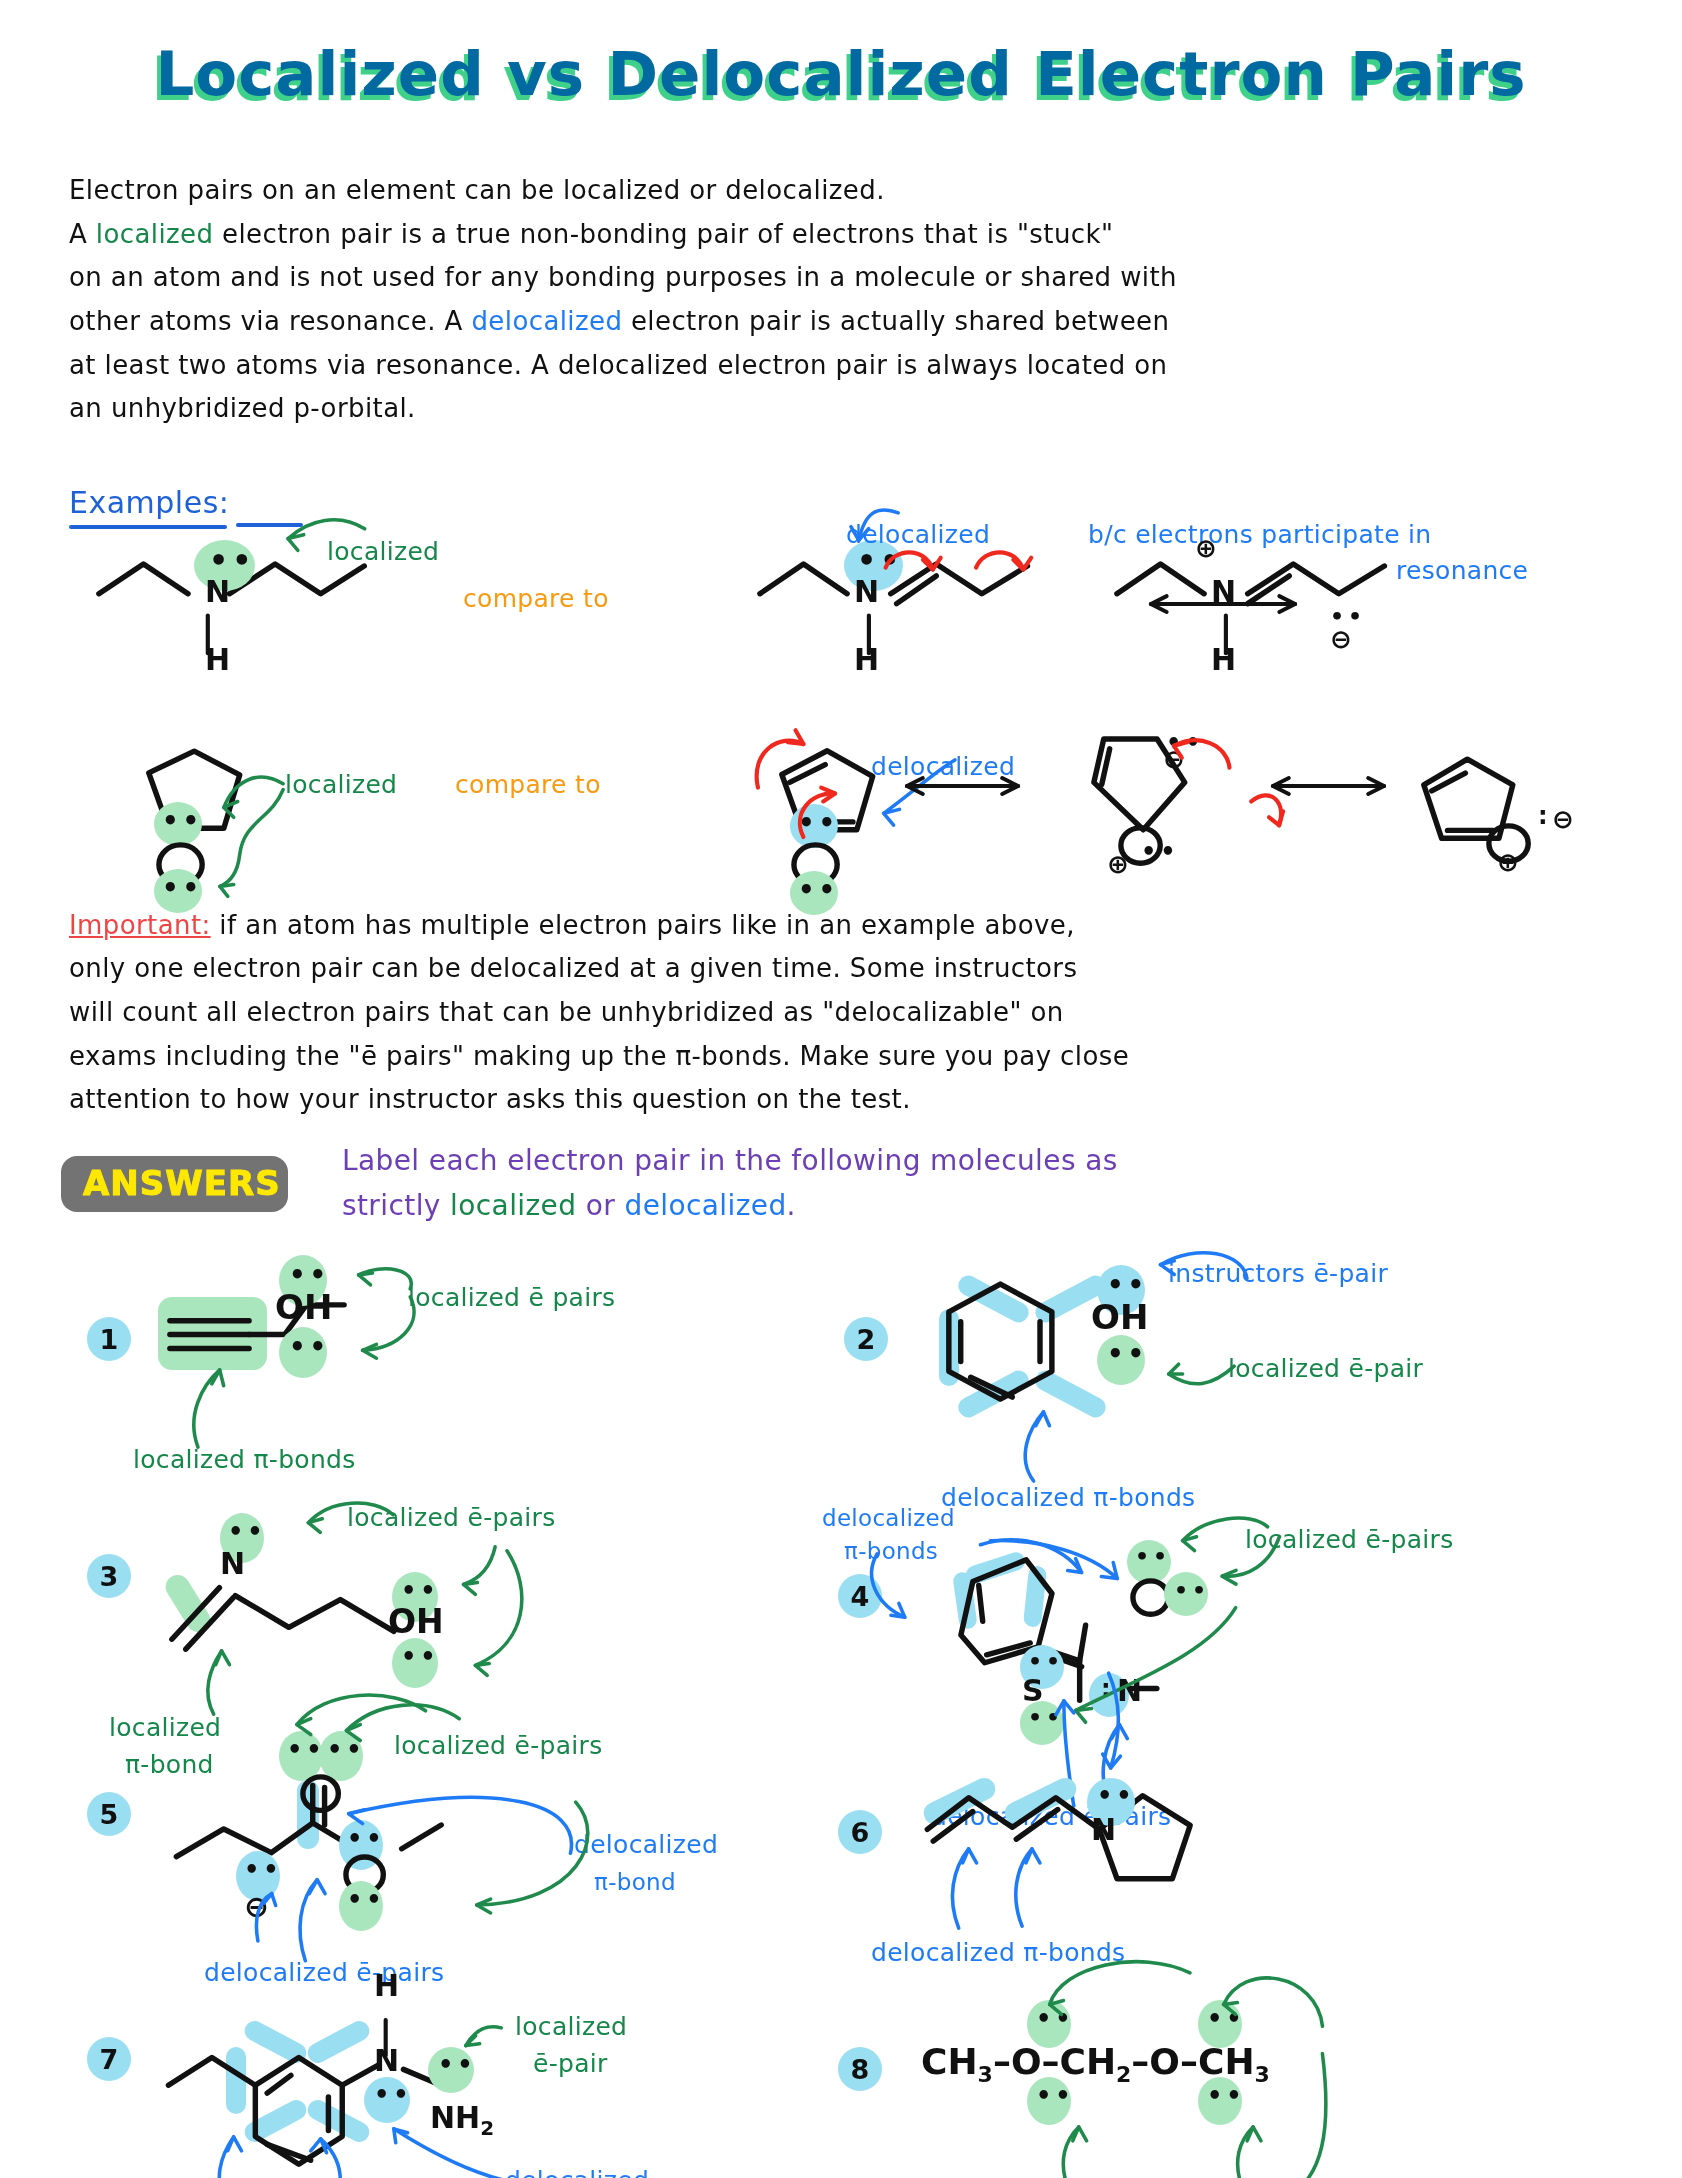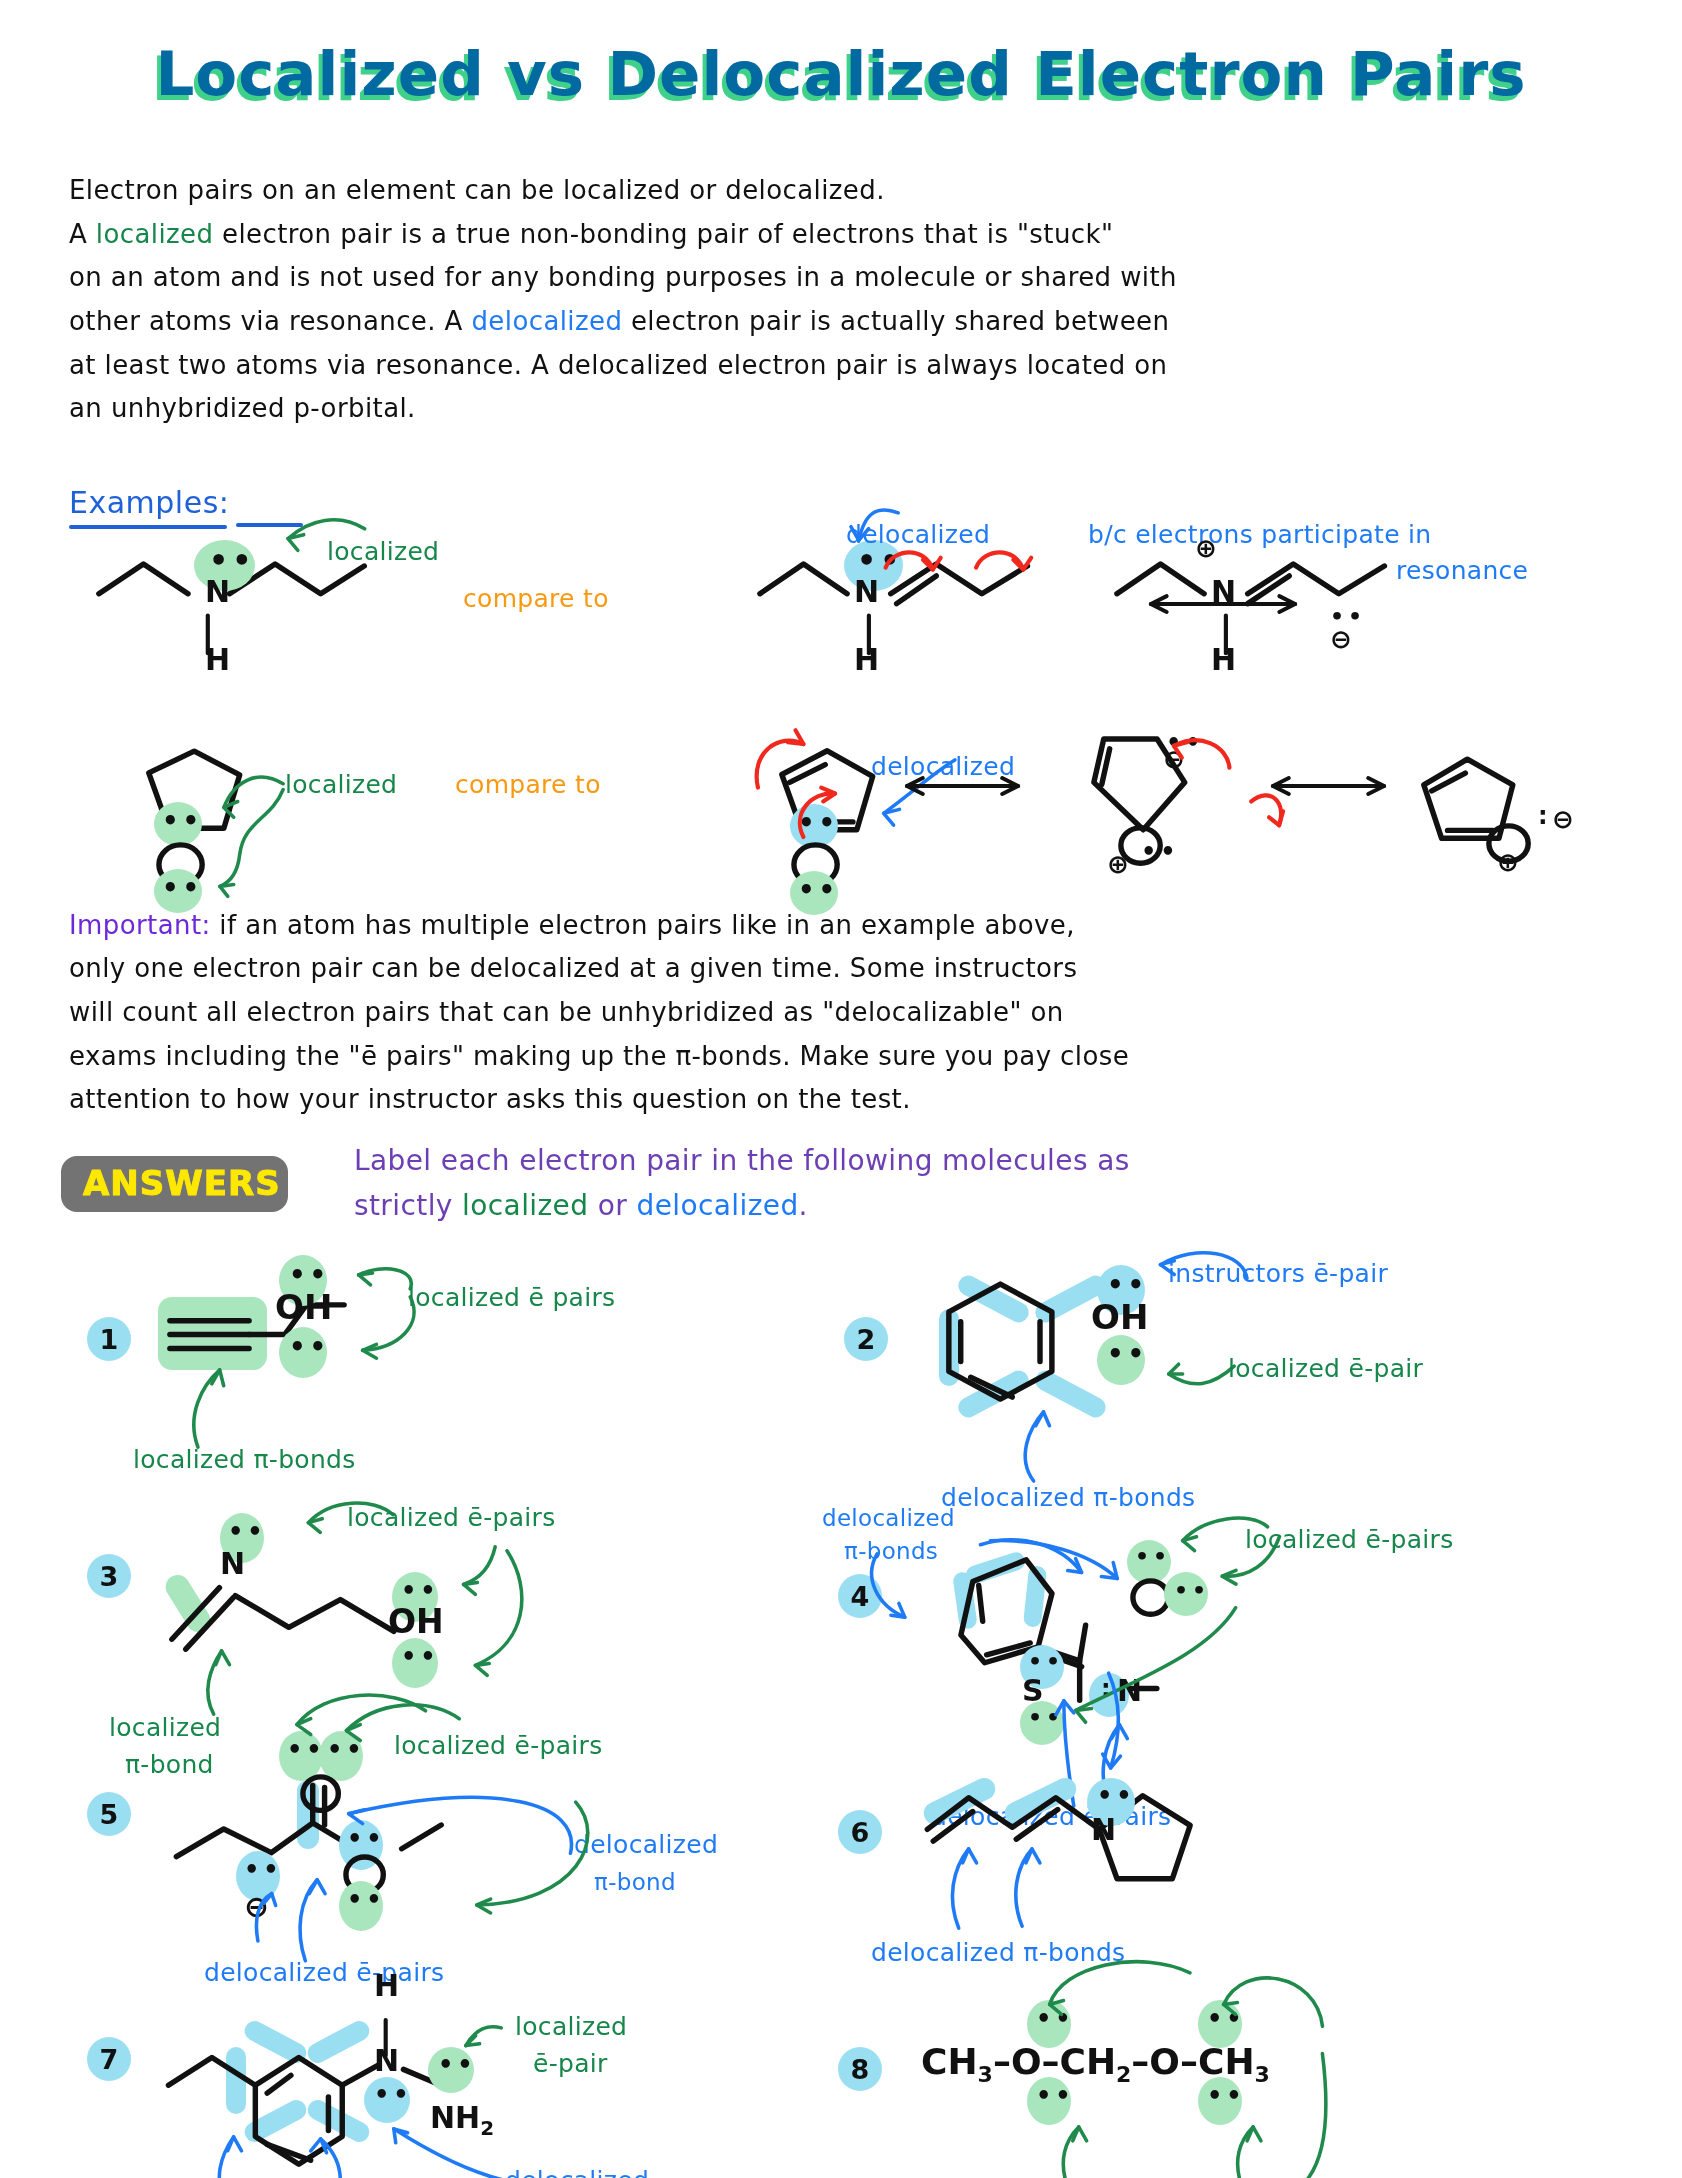--- a/index.html
+++ b/index.html
@@ -23,22 +23,22 @@
   
   .para{
     position:absolute;
     font-family:"DejaVu Sans",sans-serif;
     font-size:26px;line-height:44px;color:#111;
     letter-spacing:0.4px;
   }
   .g{color:#16864a;}        
   .b{color:#1f7bf5;}        
   .o{color:#f79a12;}        
-  .p{color:#6c3fb5;margin-left:12px;}        
-  .m{color:#6d28d9;}        
+  .p{color:#6c3fb5;}        
+  .m{color:#ef4444;text-decoration:underline;}        
 
   
   #examples-head{
     position:absolute;left:69px;top:485px;
     font-size:30px;color:#1f62d8;letter-spacing:0.5px;
   }
   #examples-underline{
     position:absolute;left:69px;top:525px;width:158px;height:4px;
     background:#1f62d8;border-radius:3px;
   }

